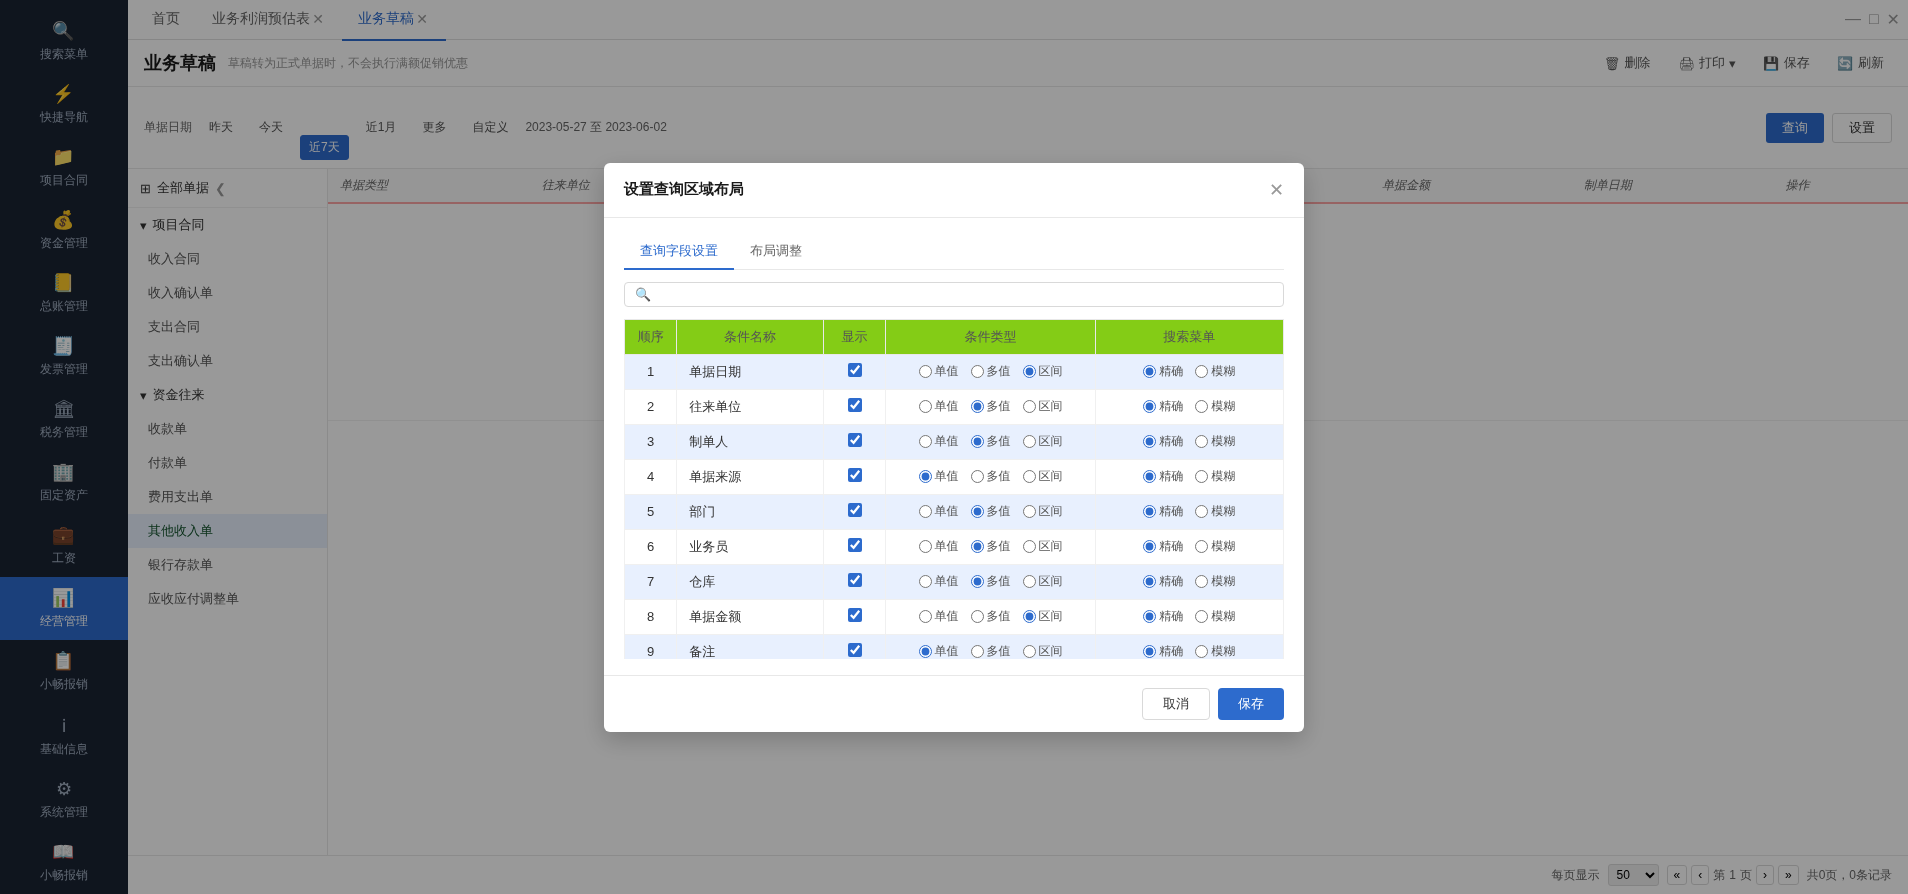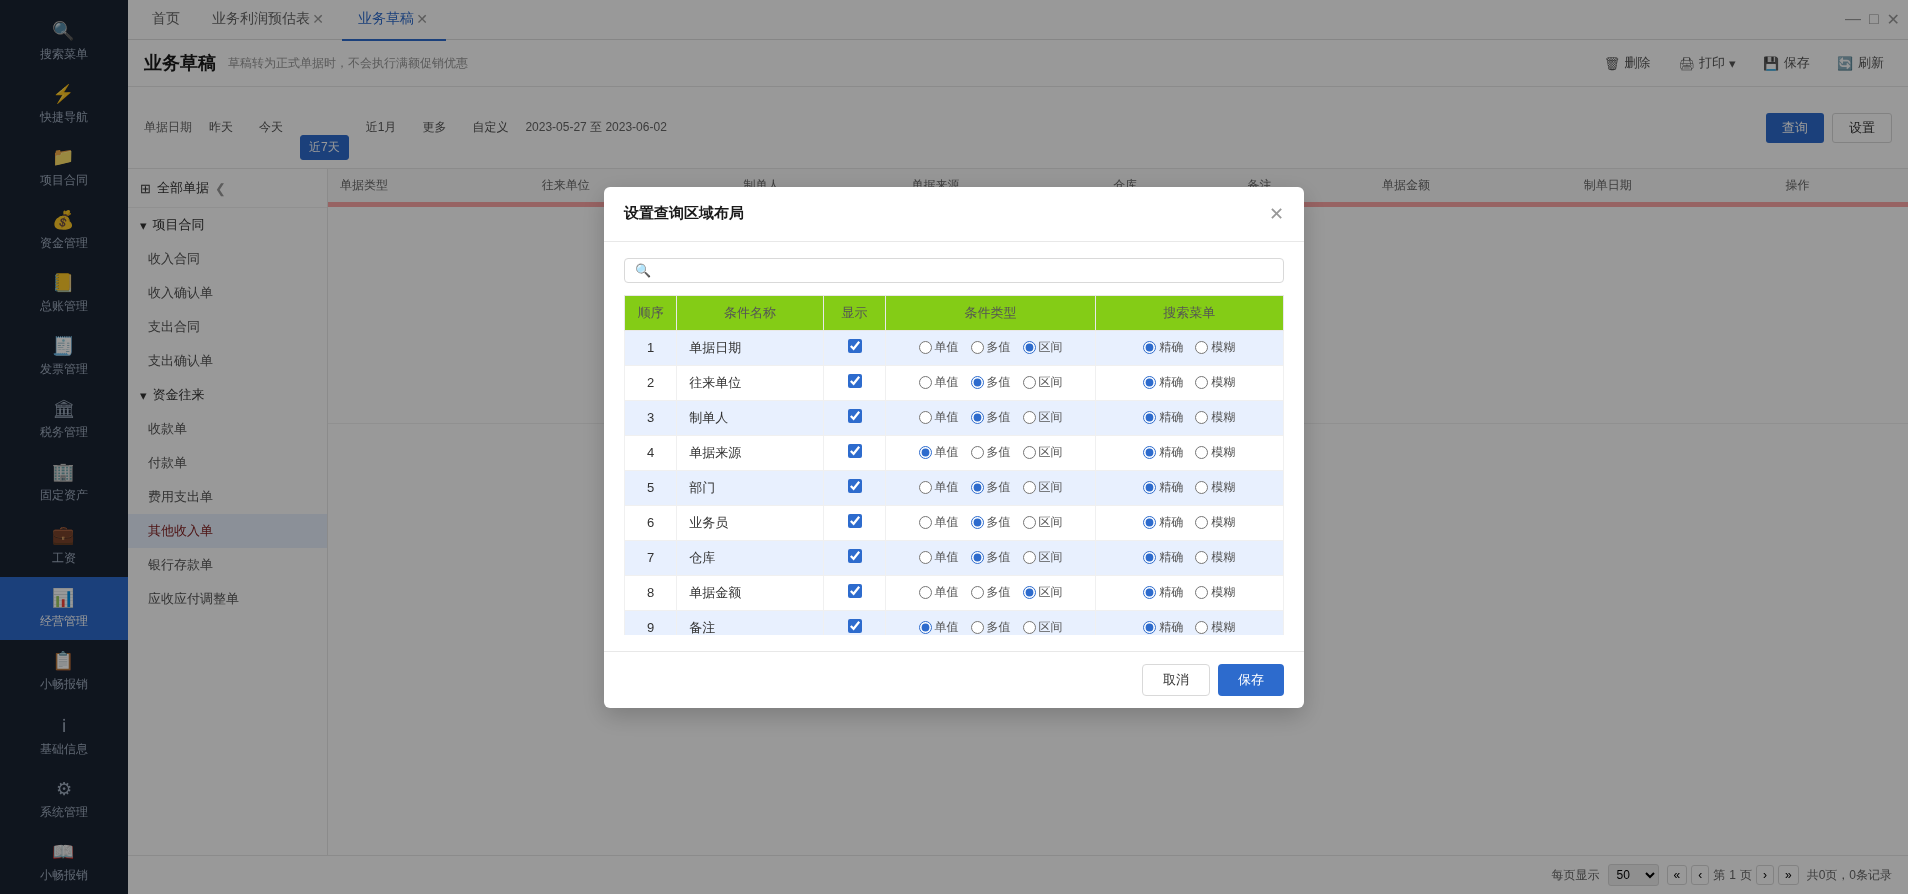--- a/index.html
+++ b/index.html
@@ -43,28 +43,28 @@
     .btn-set { background: #fff; color: #333; border: 1px solid #d9d9d9; padding: 5px 16px; border-radius: 3px; cursor: pointer; font-size: 13px; }
 
     
     .content-area { display: flex; flex: 1; overflow: hidden; }
 
     
     .left-panel { width: 200px; background: #fff; border-right: 1px solid #e8e8e8; flex-shrink: 0; overflow-y: auto; }
     .panel-header { padding: 10px 12px; display: flex; align-items: center; gap: 6px; font-weight: 500; border-bottom: 1px solid #f0f0f0; }
     .panel-toggle { cursor: pointer; color: #999; }
     .tree-item { padding: 8px 12px 8px 20px; cursor: pointer; font-size: 13px; color: #555; display: flex; align-items: center; gap: 6px; }
-    .tree-item.active { background: #e8f0fe; color: #7f1d1d; }
+    .tree-item.active { background: #e8f0fe; color: #14532d; }
     .tree-item.parent { padding-left: 12px; font-weight: 500; color: #333; }
 
     
     .table-area { flex: 1; background: #fff; overflow: auto; position: relative; }
     .no-data { display: flex; align-items: center; justify-content: center; height: 200px; color: #999; font-size: 14px; }
     .data-table { width: 100%; border-collapse: collapse; }
-    .data-table th { background: #fafafa; border-bottom: 5px solid #fca5a5; padding: 8px 12px; font-size: 12px; font-weight: 500; color: #666; text-align: left; white-space: nowrap; }
+    .data-table th { background: #fafafa; border-bottom: 2px solid #fca5a5; padding: 8px 12px; font-size: 12px; font-weight: 500; color: #666; text-align: left; white-space: nowrap; font-style: italic; }
     .data-table td { border-bottom: 1px solid #f0f0f0; padding: 8px 12px; font-size: 12px; color: #333; }
 
     
     .footer { background: #fff; border-top: 1px solid #e8e8e8; padding: 8px 16px; display: flex; align-items: center; justify-content: flex-end; gap: 8px; font-size: 12px; color: #666; }
     .page-size-select { border: 1px solid #d9d9d9; border-radius: 3px; padding: 2px 4px; font-size: 12px; }
     .page-nav { display: flex; align-items: center; gap: 4px; }
     .page-nav-btn { padding: 2px 6px; border: 1px solid #d9d9d9; border-radius: 3px; cursor: pointer; background: #fff; font-size: 12px; }
 
     
     .overlay { position: fixed; top: 0; left: 0; width: 100%; height: 100%; background: rgba(0,0,0,0.4); z-index: 100; display: flex; align-items: center; justify-content: center; }
@@ -335,20 +335,24 @@
 </div>
 
 <div class="overlay">
   <div class="dialog">
     <div class="dialog-header">
       <span class="dialog-title">设置查询区域布局</span>
       <span class="dialog-close">✕</span>
     </div>
     <div class="dialog-body">
 
+      <div class="dialog-tabs">
+        <div class="dialog-tab active">查询字段设置</div>
+        <div class="dialog-tab">布局调整</div>
+      </div>
 
       <div class="search-box">
         <span class="search-icon">🔍</span>
       </div>
 
       <div class="table-scroll">
         <table class="settings-table">
           <thead>
             <tr>
               <th class="col-order">顺序</th>

